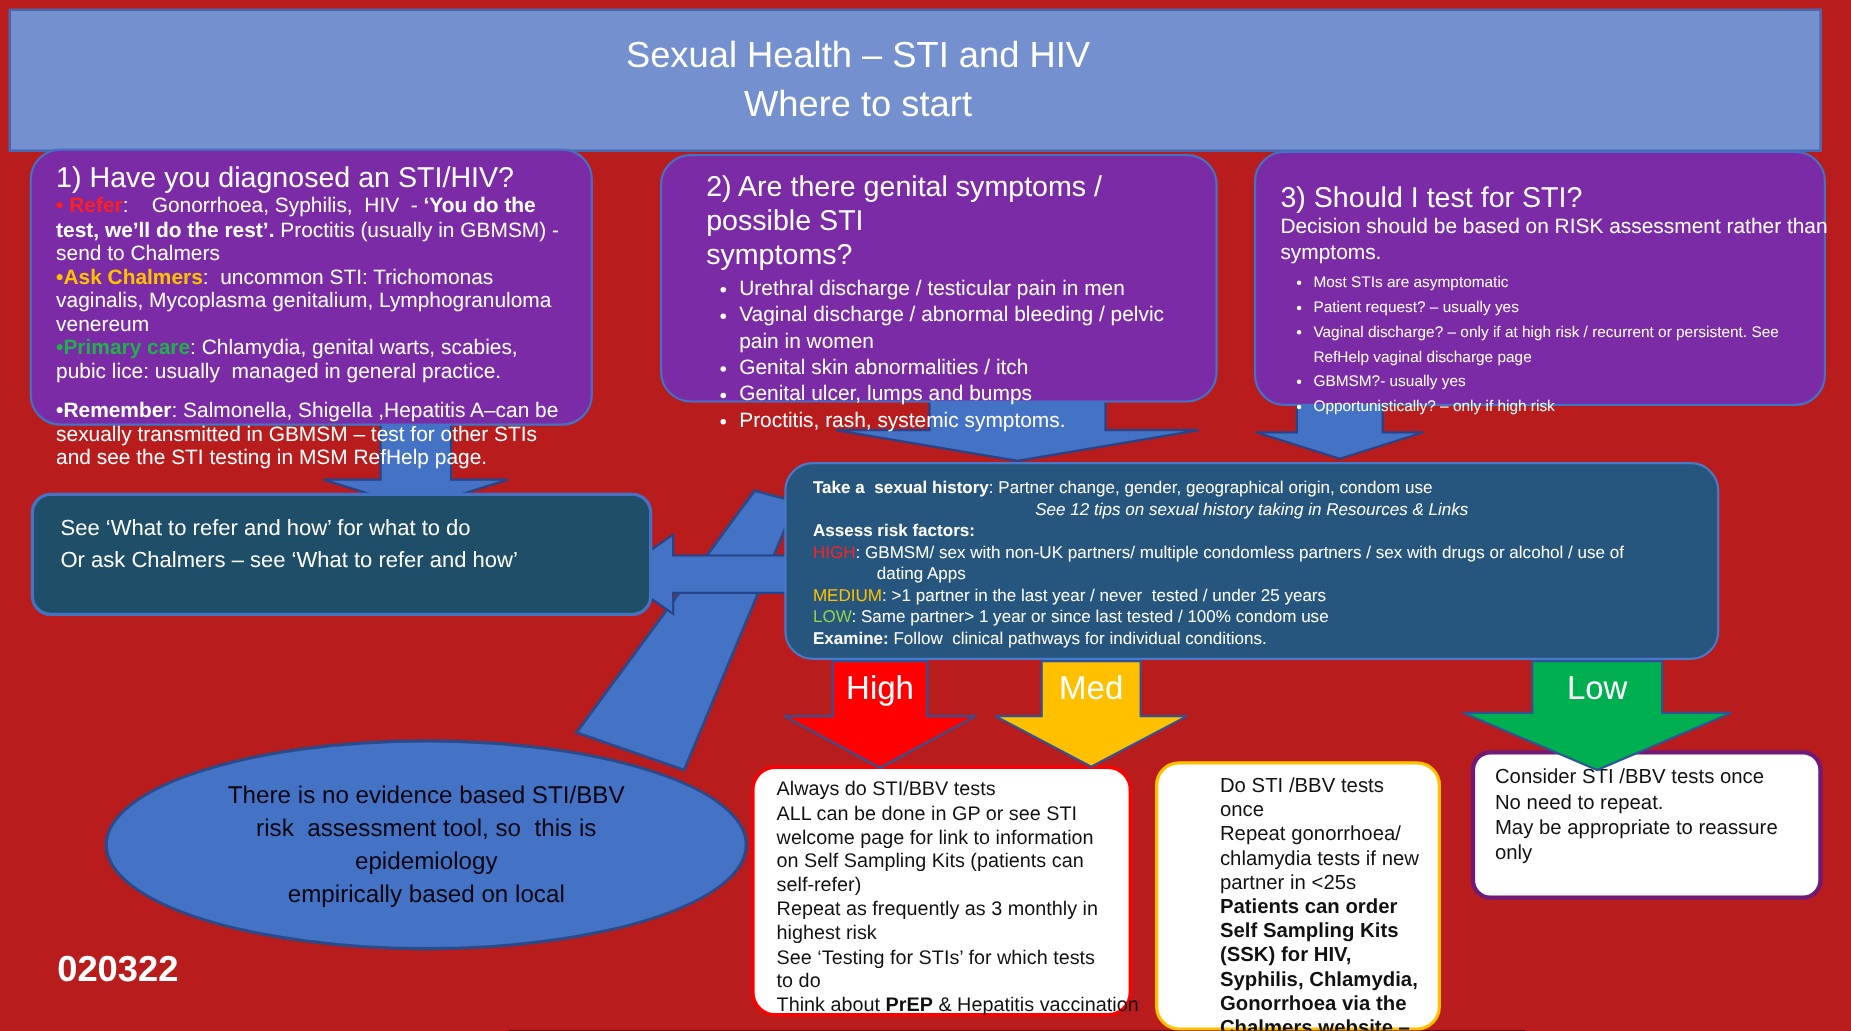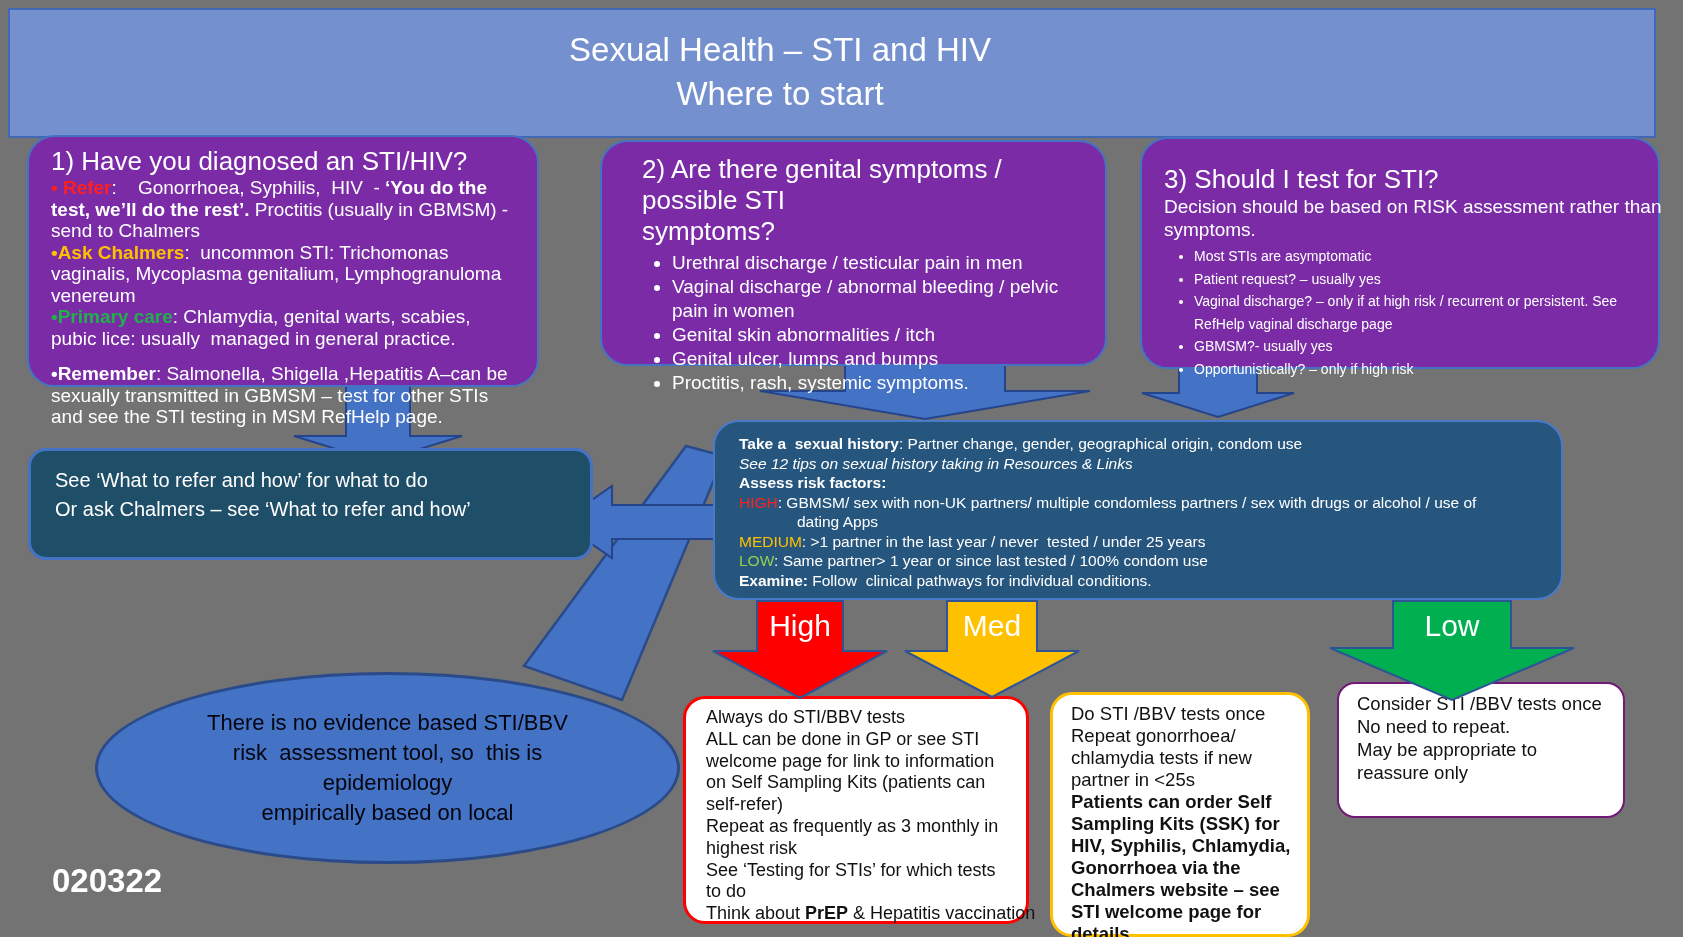--- a/index.html
+++ b/index.html
@@ -1,16 +1,16 @@
 <!DOCTYPE html>
 <html><head>
 <meta charset="utf-8">
 <style>
   html,body{margin:0;padding:0;background:#000;}
-  .canvas{position:relative;width:1683px;height:937px;background:#737373;overflow:hidden;
+  .canvas{position:relative;width:1683px;height:937px;background:#b91c1c;overflow:hidden;
           font-family:"Liberation Sans",sans-serif;}
   svg.layer{position:absolute;left:0;top:0;width:1683px;height:937px;}
   .under{z-index:1;} .over{z-index:3;}
 
   .hdr{position:absolute;left:8px;top:8px;width:1644px;height:126px;background:#7590CE;
        border:2px solid #4068b4;z-index:2;color:#fff;}
   .hdr-inner{padding-top:18px;text-align:center;transform:translateX(-52px);
              font-size:33px;line-height:44px;}
 
   .pbox{position:absolute;background:#7A2BA5;border:2.5px solid #4472C4;border-radius:28px;
@@ -21,21 +21,21 @@
   .b-title{font-size:26px;line-height:32px;}
   .b-para{margin:0;font-size:19px;line-height:21.5px;white-space:pre-wrap;}
   .gap{margin-top:14px;}
   #box2 .b-title{line-height:31px;}
   .blt{margin:4px 0 0 0;padding-left:30px;list-style:disc outside;}
   #box2 .blt li{font-size:19px;line-height:24px;}
   #box3 .blt li{font-size:14px;line-height:22.5px;}
   .subline{font-size:19px;line-height:23px;white-space:pre;}
   .kw{font-weight:bold;}
   .red{color:#FF1F1F;} .gold{color:#FFC000;} .green{color:#21B04B;}
-  .bold{font-weight:bold;} .ital{font-style:italic;}
+  .bold{font-weight:bold;} .ital{font-style:italic;text-align:center;}
 
   .dbox{position:absolute;box-sizing:border-box;z-index:2;color:#fff;border-radius:22px;}
   #history-box{left:713px;top:420px;width:850px;height:180px;background:#26567E;
                border:2.5px solid #4979c9;border-radius:26px;padding:12px 24px;}
   #history-box .hl{font-size:15.5px;line-height:19.5px;white-space:pre;}
   .hl .red2{color:#FF2020;} .hl .amber{color:#FFC000;} .hl .lgreen{color:#92D050;}
   .indent{padding-left:58px;}
 
   #refer-box{left:28px;top:448px;width:565px;height:112px;background:#1F4E68;
              border:3px solid #4472C4;border-radius:18px;padding:15px 24px;}
@@ -49,22 +49,22 @@
   .risk-label{position:absolute;z-index:4;width:200px;text-align:center;color:#fff;
               font-size:30px;line-height:44px;top:604px;}
   #lbl-high{left:700px;} #lbl-med{left:892px;} #lbl-low{left:1352px;}
 
   .wbox{position:absolute;background:#fff;z-index:2;box-sizing:border-box;color:#111;}
   #high-box{left:683px;top:696px;width:346px;height:228px;border:3px solid #FF0000;
             border-radius:22px;padding:8px 24px 6px 20px;}
   #high-box .wl{font-size:18px;line-height:21.8px;}
   #med-box{left:1050px;top:692px;width:260px;height:245px;border:3.5px solid #FFC000;
            border-radius:22px;padding:8px 12px 6px 18px;}
-  #med-box .wl{font-size:18.5px;line-height:22px;}
-  #low-box{left:1337px;top:682px;width:288px;height:136px;border:2px solid #701a75;
+  #med-box .wl{font-size:18.5px;line-height:22px;margin-left:38px;}
+  #low-box{left:1337px;top:682px;width:320px;height:136px;border:4px solid #701a75;
            border-radius:18px;padding:8px 12px 6px 18px;}
   #low-box .wl{font-size:18.5px;line-height:23px;}
   .nowrap{white-space:nowrap;}
 
   .footer-date{position:absolute;left:52px;top:862px;z-index:2;color:#fff;
                font-size:33px;font-weight:bold;}
 </style>
 </head>
 <body>
 

